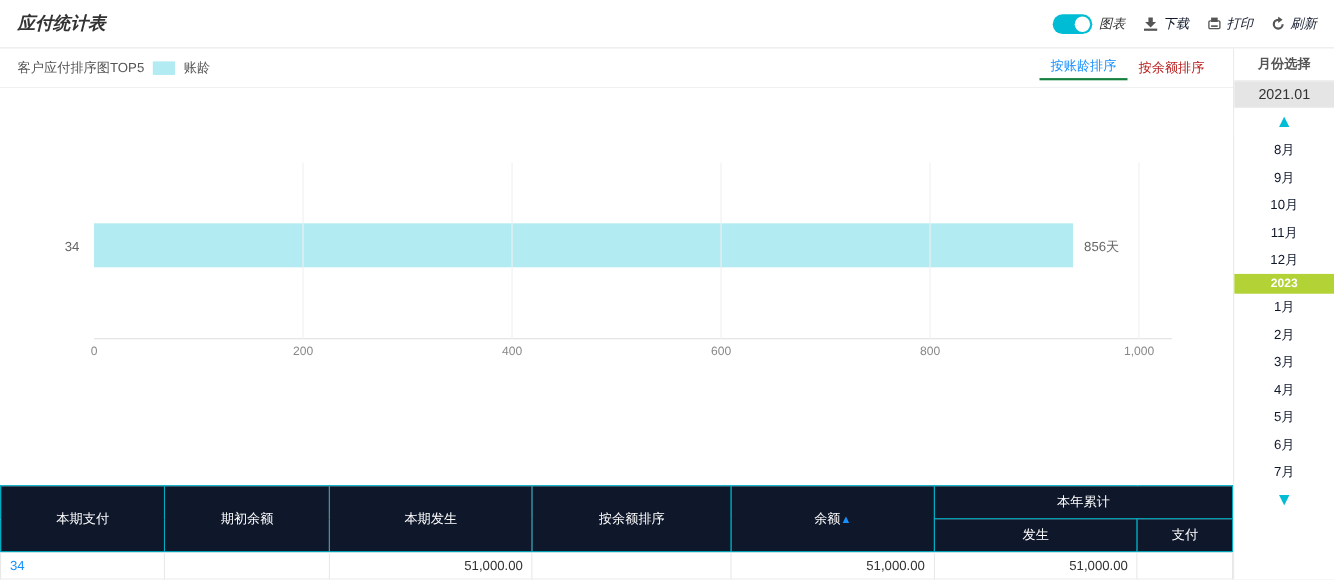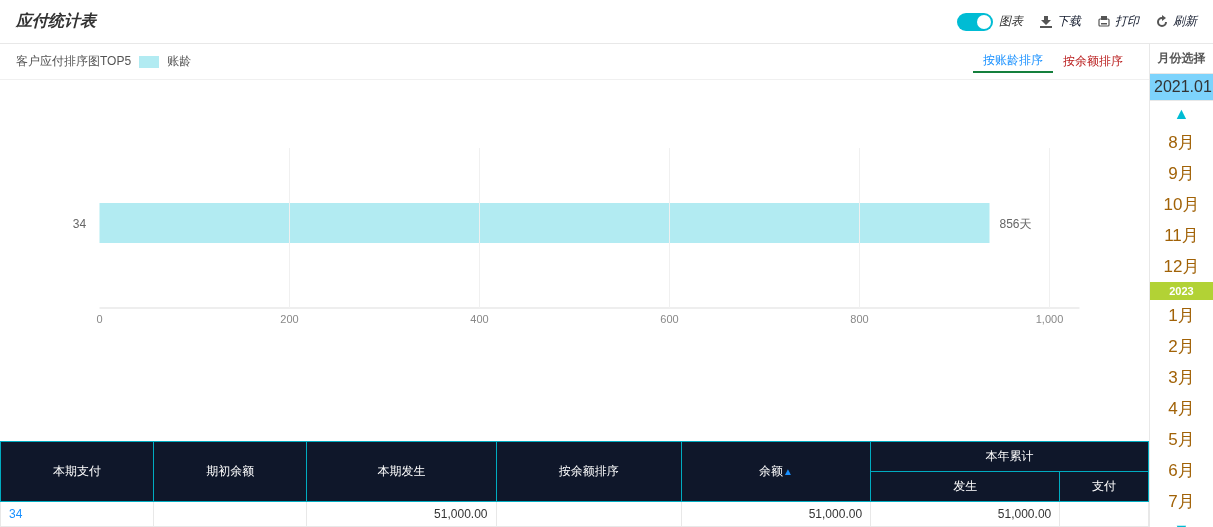--- a/index.html
+++ b/index.html
@@ -36,25 +36,25 @@
     
     .table-section { flex-shrink: 0; background: #fff; }
     .data-table { width: 100%; border-collapse: collapse; }
     .data-table th { background: #0f172a; color: #fff; text-align: center; padding: 6px 4px; font-size: 12px; font-weight: normal; border: 1px solid #00acc1; }
     .data-table td { text-align: right; padding: 5px 8px; font-size: 12px; border: 1px solid #e8e8e8; background: #fff; }
     .data-table td:first-child { text-align: left; }
     .data-table td a { color: #1890ff; text-decoration: none; }
     .th-group { text-align: center; }
 
     
-    .right-sidebar { width: 64px; background: #fff; border-left: 1px solid #e8e8e8; display: flex; flex-direction: column; align-items: stretch; overflow-y: auto; flex-shrink: 0; }
+    .right-sidebar { width: 92px; background: #fff; border-left: 1px solid #e8e8e8; display: flex; flex-direction: column; align-items: stretch; overflow-y: auto; flex-shrink: 0; }
     .sidebar-header { background: #fff; font-size: 12px; color: #555; text-align: center; padding: 6px 4px; border-bottom: 1px solid #e8e8e8; font-weight: bold; }
     .sidebar-year-input { text-align: center; font-size: 12px; color: #333; padding: 4px; border: 1px solid #e8e8e8; width: 100%; }
     .sidebar-nav-btn { text-align: center; cursor: pointer; padding: 4px; color: #00bcd4; font-size: 16px; background: #fff; border: none; width: 100%; }
-    .month-item { text-align: center; font-size: 17px; color: #a16207; padding: 4px 0; cursor: pointer; border: none; background: none; width: 100%; }
+    .month-item { text-align: center; font-size: 12px; color: #0f172a; padding: 4px 0; cursor: pointer; border: none; background: none; width: 100%; }
     .month-item.year-label { background: #b2d235; color: #fff; font-weight: bold; padding: 3px 12px; font-size: 11px; }
   </style>
 </head>
 <body>
 
 <div class="page-wrapper">
 
   <div class="header">
     <span class="header-title">应付统计表</span>
     <div class="header-actions">
@@ -156,21 +156,21 @@
               <td style="color:#333;">51,000.00</td>
               <td></td>
             </tr>
           </tbody>
         </table>
       </div>
     </div>
 
     <div class="right-sidebar" style="position:relative;">
       <div class="sidebar-header">月份选择</div>
-      <div class="sidebar-year-input" style="border:none; border-bottom:1px solid #e8e8e8; background:#7dd3fc; font-size:16px; padding:4px; text-align:center;">2021.01</div>
+      <div class="sidebar-year-input" style="border:none; border-bottom:1px solid #e8e8e8; background:#e5e5e5; font-size:13px; padding:4px; text-align:center;">2021.01</div>
       <button class="sidebar-nav-btn">▲</button>
 
       <div class="month-item">8月</div>
       <div class="month-item">9月</div>
       <div class="month-item">10月</div>
       <div class="month-item">11月</div>
       <div class="month-item">12月</div>
       <div class="month-item year-label">2023</div>
       <div class="month-item">1月</div>
       <div class="month-item">2月</div>

